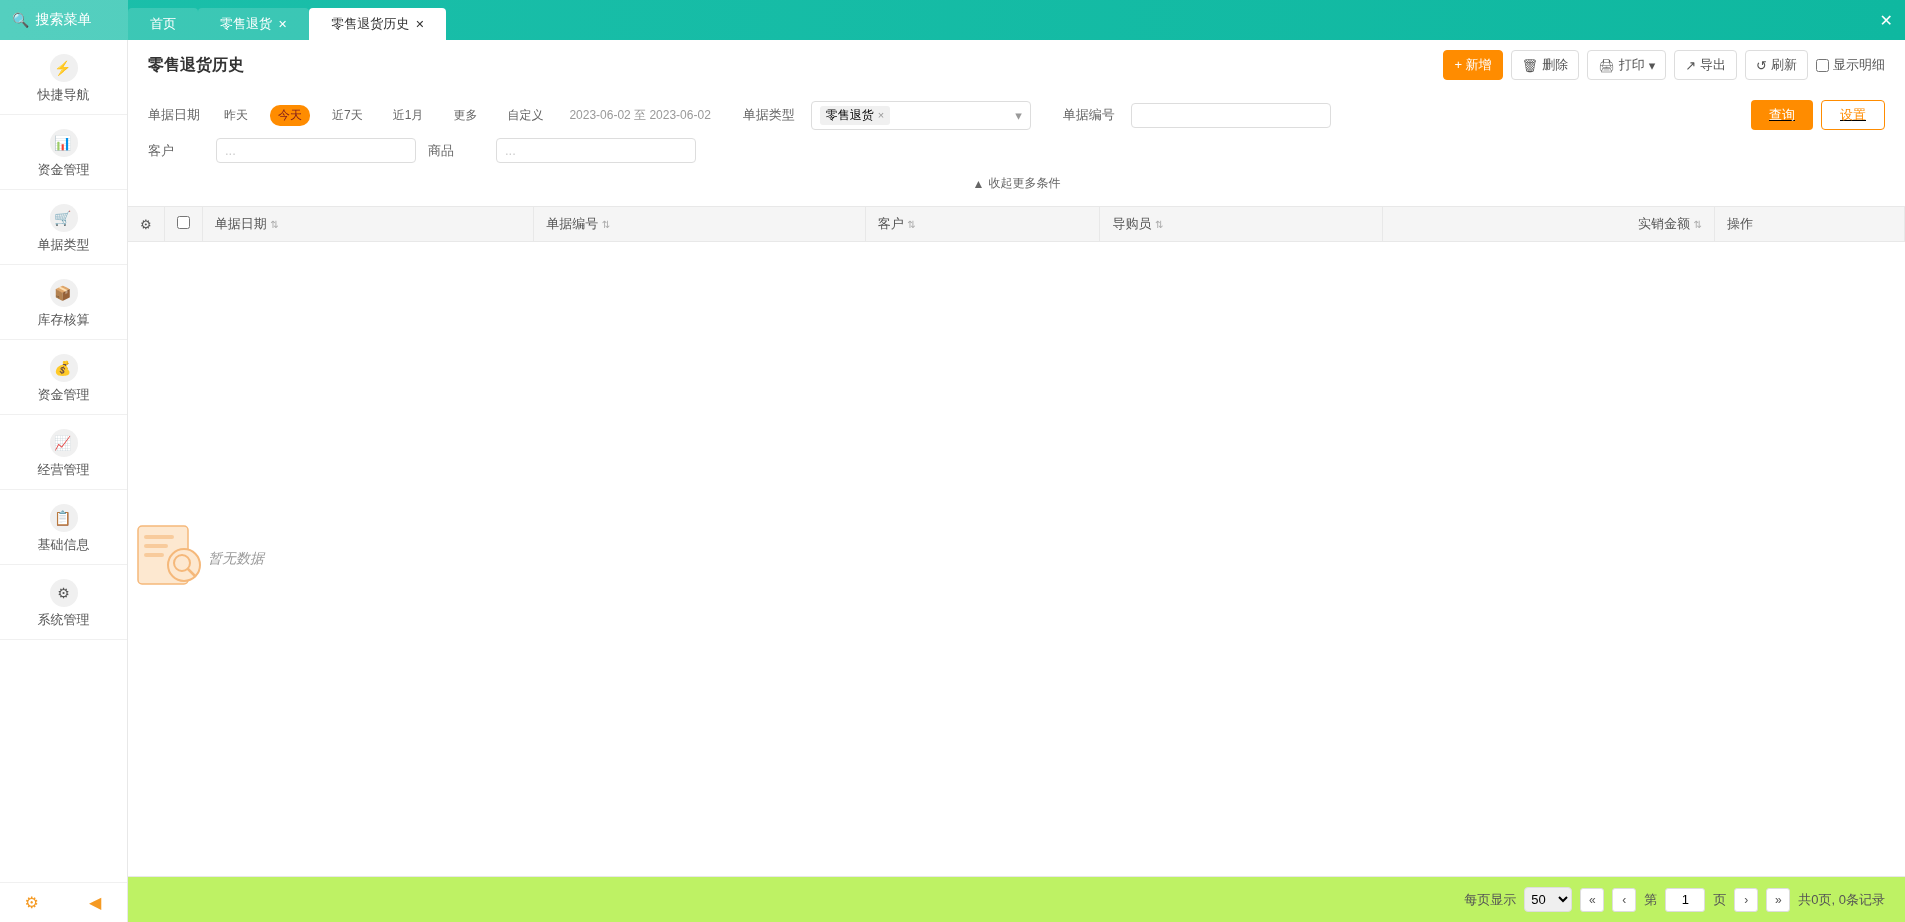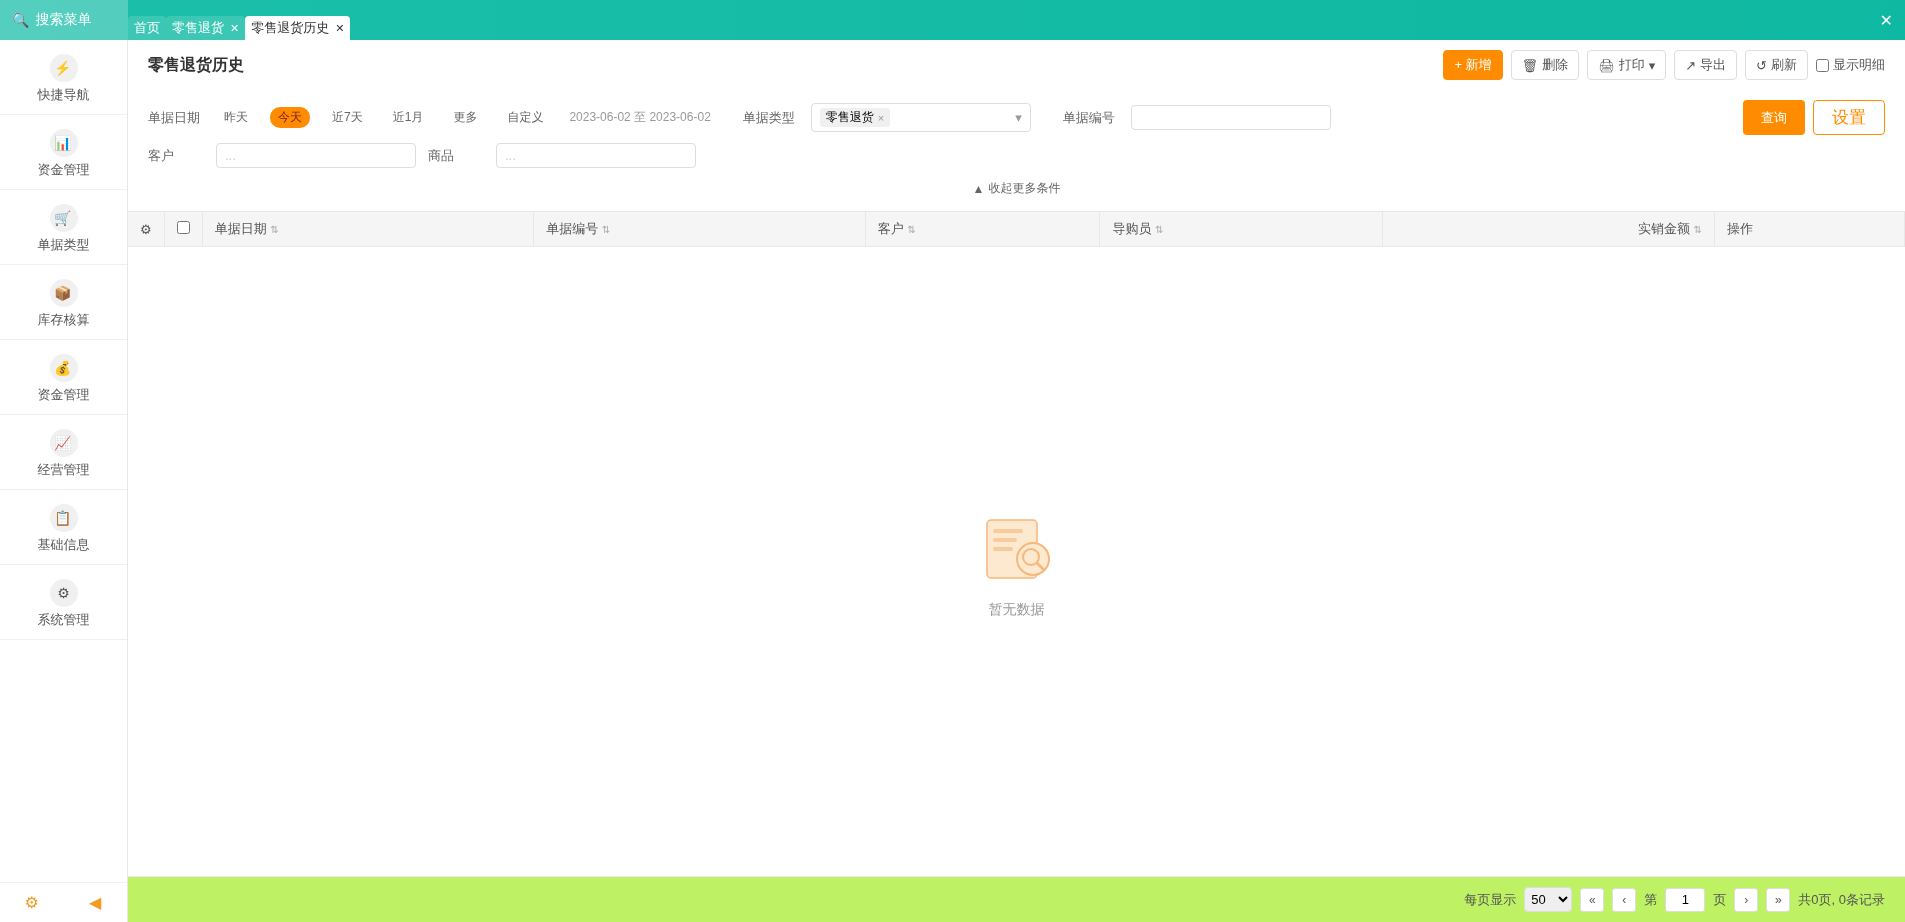--- a/index.html
+++ b/index.html
@@ -25,22 +25,22 @@
       gap: 6px;
       flex-shrink: 0;
     }
     .top-bar .tabs-area {
       display: flex;
       align-items: flex-end;
       height: 40px;
       flex: 1;
     }
     .tab {
-      height: 24px;
-      padding: 0 6px;
+      height: 32px;
+      padding: 0 22px;
       display: flex;
       align-items: center;
       font-size: 13px;
       gap: 6px;
       cursor: pointer;
       color: #fff;
       margin-top: 8px;
       border-radius: 4px 4px 0 0;
     }
     .tab.active {
@@ -173,21 +173,21 @@
       cursor: pointer;
       font-size: 13px;
     }
     .btn-setting {
       background: #fff;
       color: #ff8c00;
       border: 1px solid #ff8c00;
       border-radius: 4px;
       padding: 5px 18px;
       cursor: pointer;
-      font-size: 17px;
+      font-size: 13px;
     }
     .show-detail-cb {
       display: flex;
       align-items: center;
       gap: 4px;
       font-size: 13px;
       color: #555;
     }
 
     
@@ -303,24 +303,24 @@
       border-right: 1px solid #e8e8e8;
     }
     .data-table th .sort-icon { color: #aaa; font-size: 10px; }
     .th-setting { width: 36px; text-align: center; }
     .th-check { width: 36px; text-align: center; }
 
     
     .empty-state {
       flex: 1;
       display: flex;
-      flex-direction: column;
-      align-items: center;
-      justify-content: center;
+      flex-direction: row;
+      align-items: center;
       padding: 60px 0;
+      font-style: italic;
     }
     .empty-icon {
       width: 80px;
       height: 80px;
       margin-bottom: 16px;
     }
     .empty-text {
       color: #999;
       font-size: 14px;
     }
@@ -483,21 +483,21 @@
           <span class="filter-label" style="margin-left:20px;">单据类型</span>
           <div class="filter-select" style="min-width:220px;">
             <div class="filter-tag">
               <span>零售退货</span>
               <span class="remove">×</span>
             </div>
             <span class="filter-select-arrow">▾</span>
           </div>
           <span class="filter-label" style="margin-left:20px;">单据编号</span>
           <input class="filter-input" style="min-width: 200px;">
-          <div style="margin-left:auto; display:flex; gap:8px;">
+          <div style="margin-left:auto; display:flex; gap:8px;text-decoration:underline;">
             <button class="btn-query">查询</button>
             <button class="btn-setting">设置</button>
           </div>
         </div>
         <div class="filter-row">
           <span class="filter-label">客户</span>
           <div class="filter-select">
             <span style="color:#ccc;">...</span>
           </div>
           <span class="filter-label" style="">商品</span>

